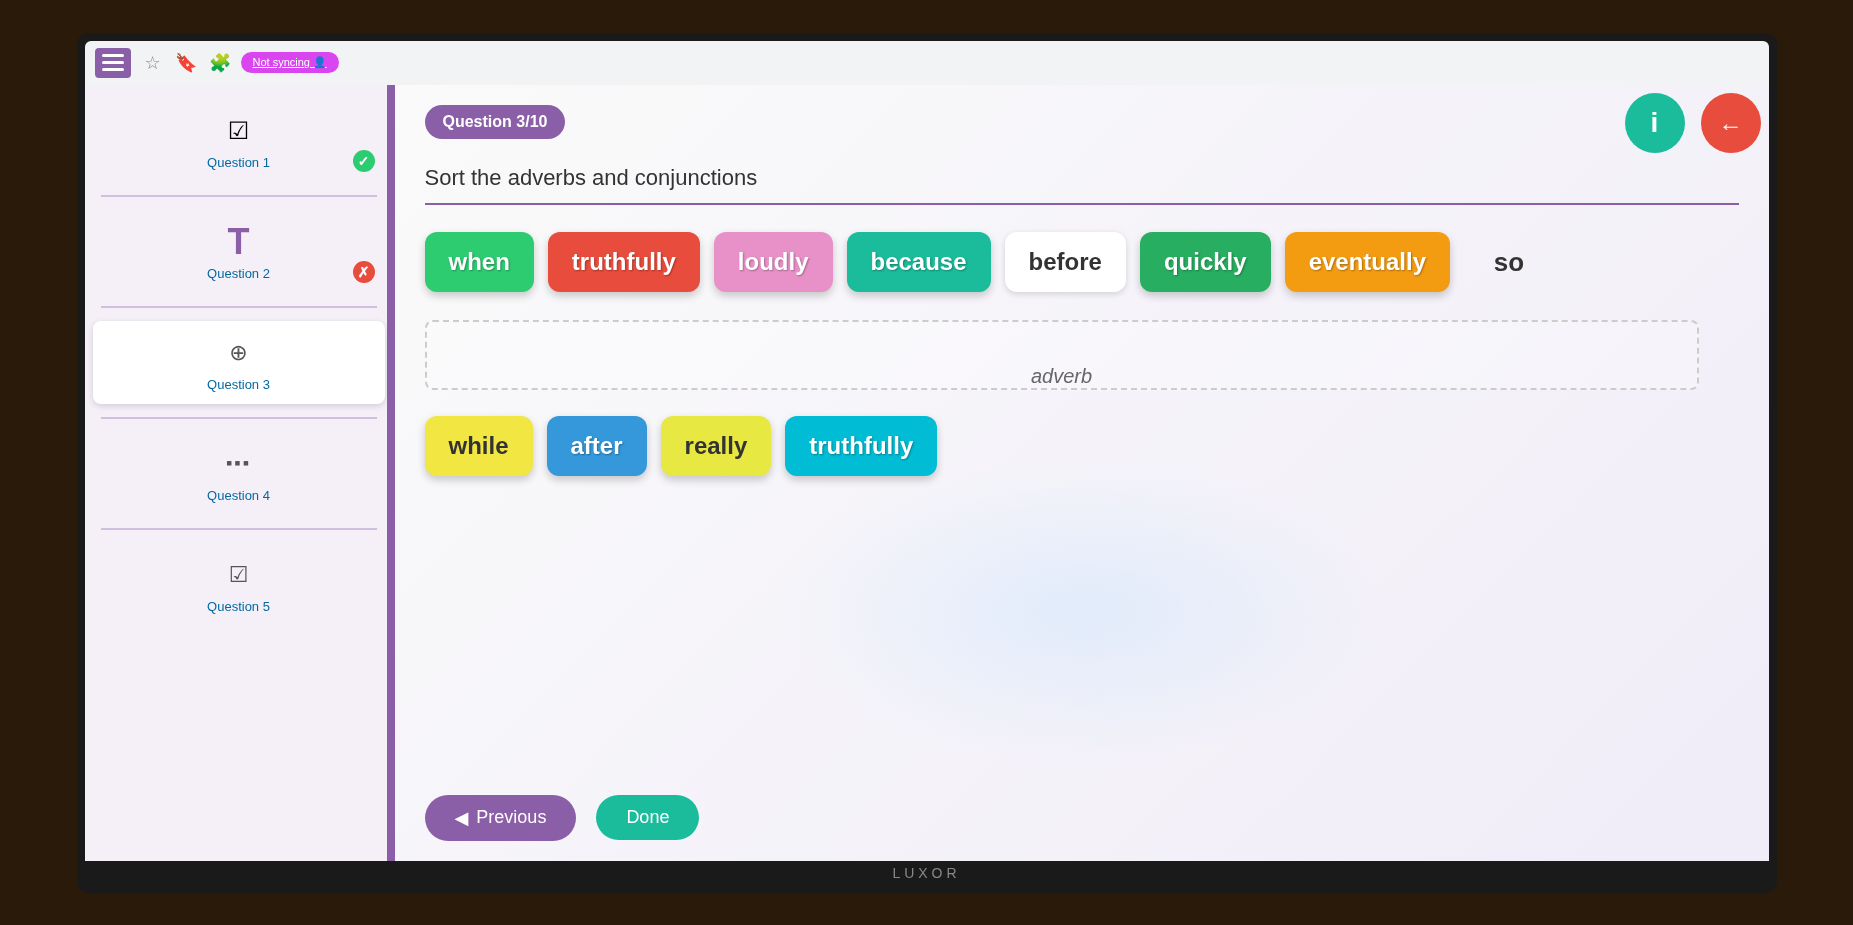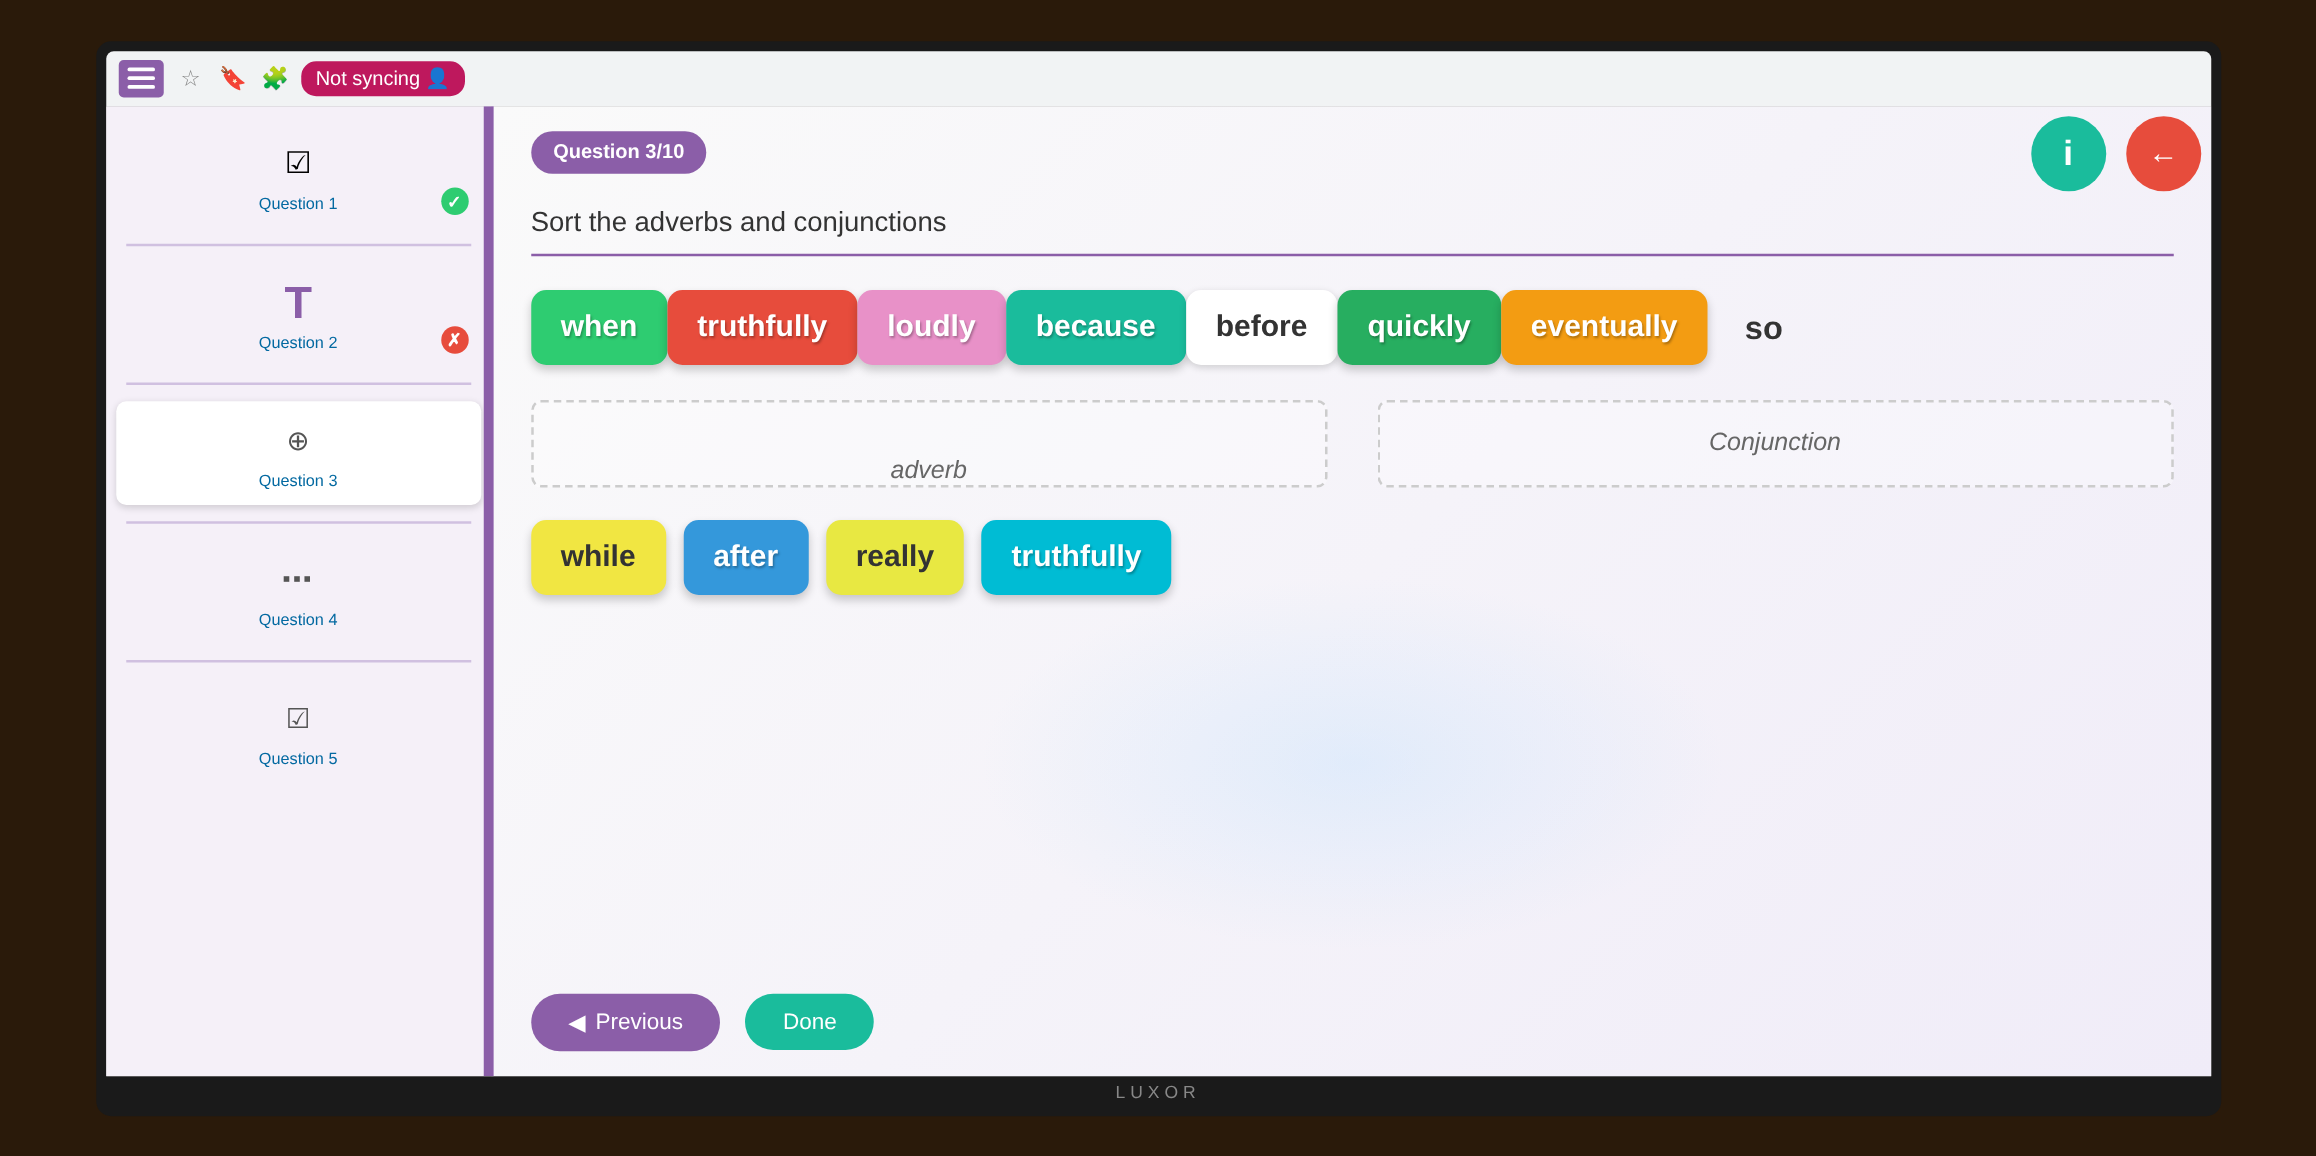--- a/index.html
+++ b/index.html
@@ -188,20 +188,21 @@
       color: #333;
       padding: 10px 0;
       border-bottom: 2px solid #8b5ea8;
       padding-bottom: 12px;
     }
 
     
     .words-row {
       display: flex;
       flex-wrap: wrap;
+      gap: 14px;
       align-items: center;
       padding: 10px 0;
     }
 
     .word-tile {
       border-radius: 12px;
       padding: 16px 24px;
       font-size: 24px;
       font-weight: bold;
       cursor: pointer;
@@ -392,21 +393,21 @@
   <div class="browser-chrome">
     <div class="hamburger">
       <span></span>
         <span></span>
         <span></span>
     </div>
     <div class="browser-actions">
       <div class="browser-btn" style="font-size:18px; color:#888;">☆</div>
       <div class="browser-btn" style="font-size:18px; color:#888;">🔖</div>
       <div class="browser-btn" style="font-size:18px; color:#888;">🧩</div>
-      <div style="background:#be185d; color:white; border-radius:12px; padding:4px 12px; font-size:16px; cursor:pointer;">Not syncing 👤</div>
+      <div style="background:#d946ef; color:white; border-radius:12px; padding:4px 12px; font-size:11px; cursor:pointer;text-decoration:underline;">Not syncing 👤</div>
     </div>
   </div>
 
   <div class="screen-content">
 
     <div class="sidebar">
 
       <div class="sidebar-item">
         <div class="icon-area">
           <span class="q1-icon">☑</span>
@@ -500,23 +501,20 @@
         <div class="word-tile tile-plain">
           <span>so</span>
         </div>
       </div>
 
       <div class="zones-container">
         <div class="sort-zone zone-adverb">
           <span class="sort-zone-label">adverb</span>
         </div>
         <div style="width: 40px;"></div>
-        <div class="sort-zone zone-conjunction">
-          <span class="sort-zone-label">Conjunction</span>
-        </div>
       </div>
 
       <div class="bottom-words-row">
         <div class="word-tile tile-yellow">
           <span>while</span>
         </div>
         <div class="word-tile tile-blue">
           <span>after</span>
         </div>
         <div class="word-tile tile-yellow2">

